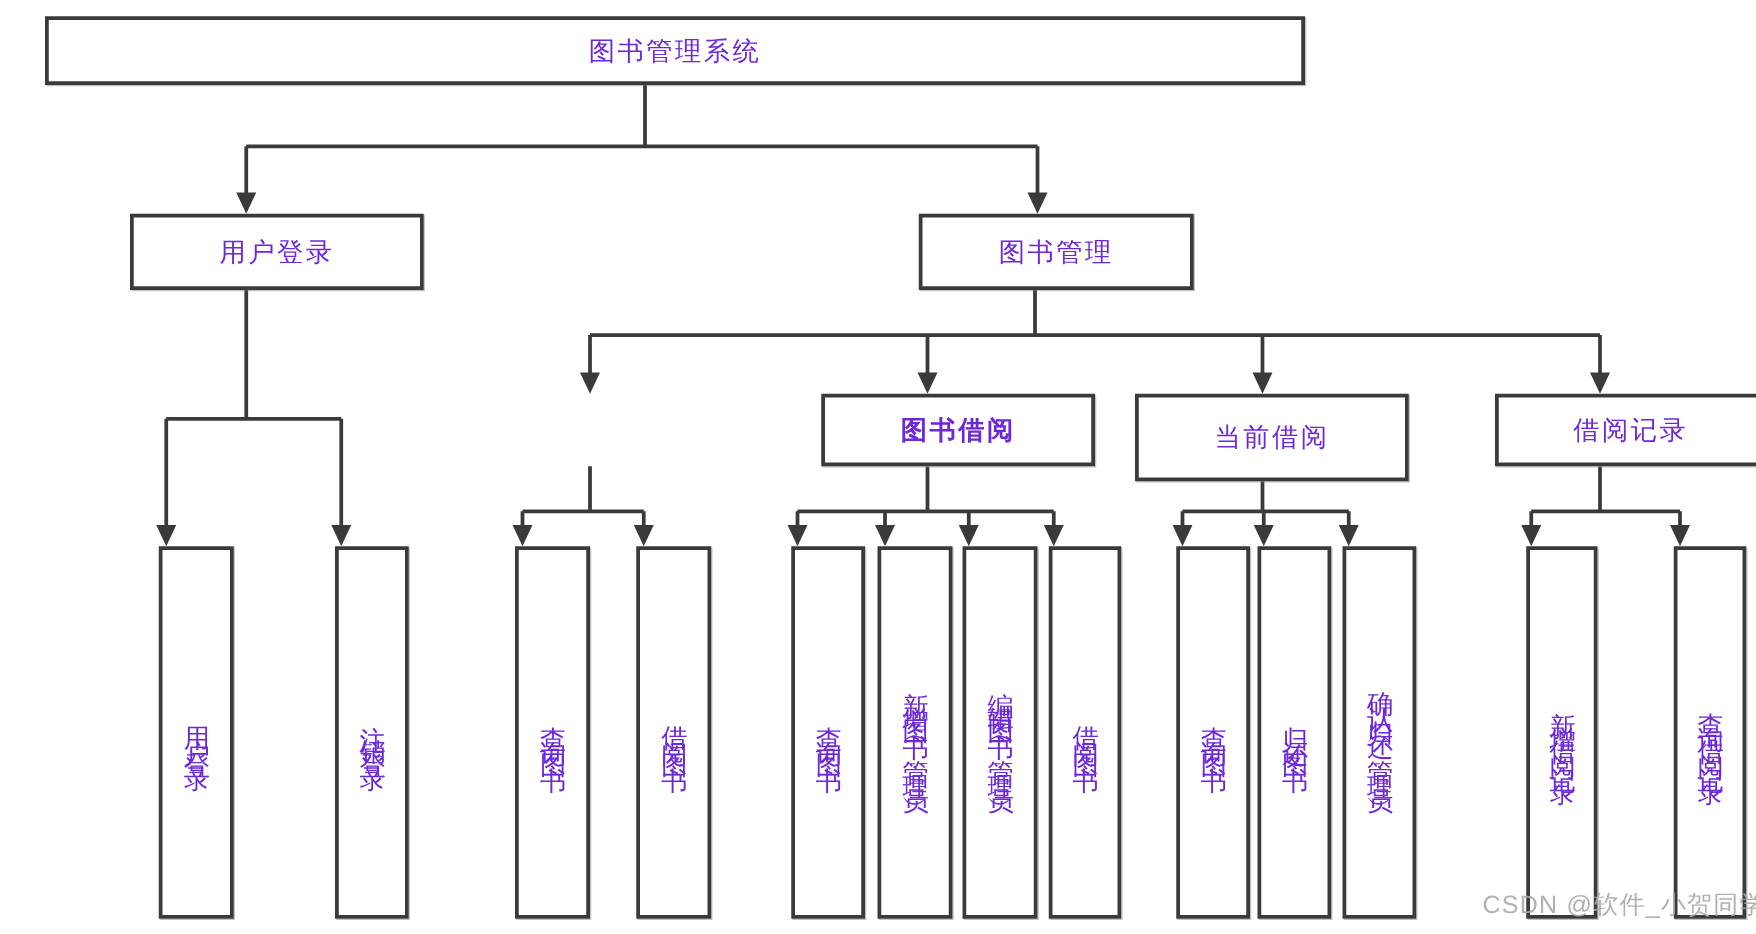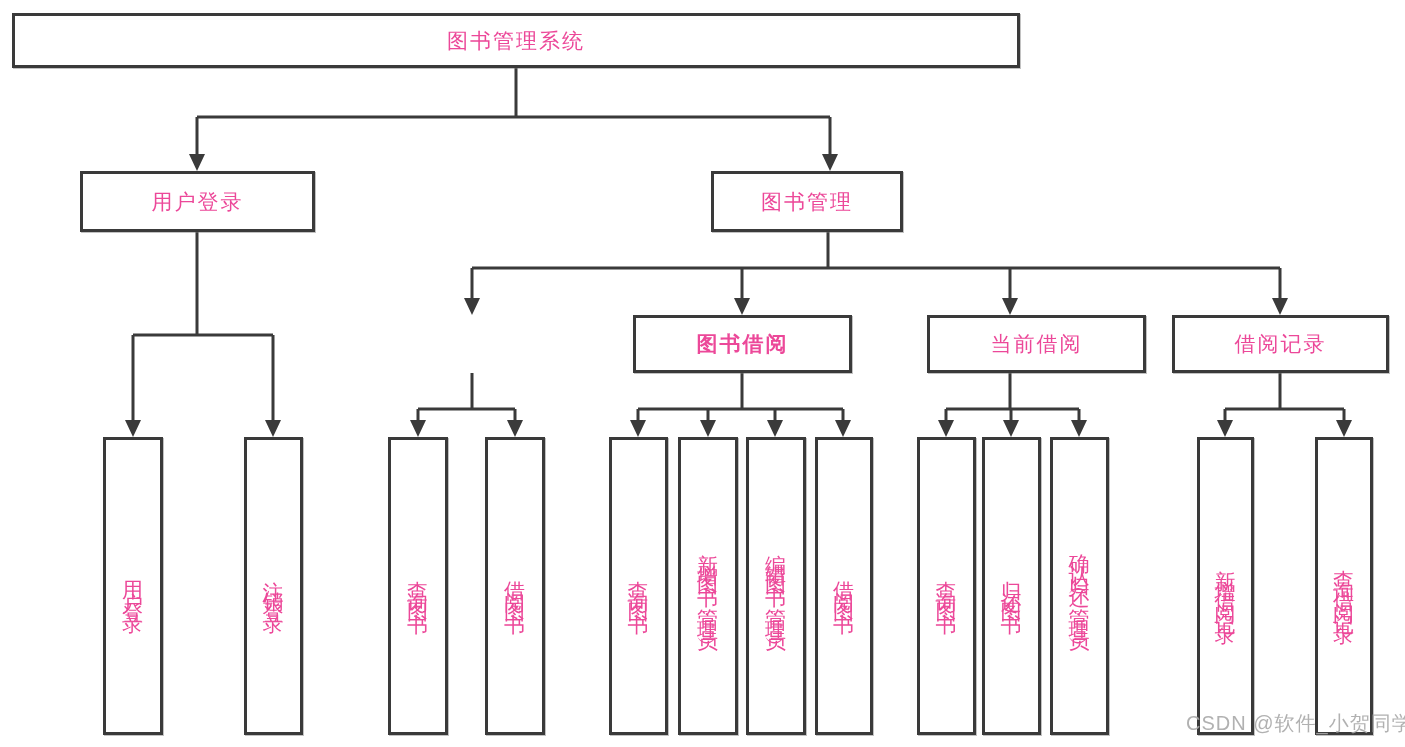--- a/index.html
+++ b/index.html
@@ -22,25 +22,26 @@
     width: 1405px;
     height: 747px;
     pointer-events: none;
   }
   .node, .vnode {
     position: absolute;
     box-sizing: border-box;
     background: #ffffff;
     border: 3px solid #3a3a3a;
     box-shadow: 1px 1px 0 rgba(120,120,120,0.45);
-    color: #ec4899;
+    color: #6d28d9;
     display: flex;
     align-items: center;
     justify-content: center;
     z-index: 2;
+    margin-left: 24px;
   }
   .node {
     font-size: 21px;
     letter-spacing: 2px;
     white-space: nowrap;
   }
   .vnode {
     writing-mode: vertical-rl;
     text-orientation: mixed;
     font-size: 21px;
@@ -88,24 +89,24 @@
              M938,420 L954,420 L946,437 Z
              M1003,420 L1019,420 L1011,437 Z
              M1071,420 L1087,420 L1079,437 Z
              M1217,420 L1233,420 L1225,437 Z
              M1336,420 L1352,420 L1344,437 Z"></path>
   </svg>
 
   <div class="node" style="left:12px; top:13px; width:1008px; height:55px;">图书管理系统</div>
 
   <div class="node" style="left:80px; top:171px; width:235px; height:61px;">用户登录</div>
-  <div class="node" style="left:711px; top:171px; width:192px; height:61px;">图书管理</div>
+  <div class="node" style="left:711px; top:171px; width:220px; height:61px;">图书管理</div>
 
   <div class="node" style="left:633px; top:315px; width:219px; height:58px;font-weight:bold;">图书借阅</div>
-  <div class="node" style="left:927px; top:315px; width:219px; height:58px;">当前借阅</div>
+  <div class="node" style="left:884px; top:315px; width:219px; height:70px;">当前借阅</div>
   <div class="node" style="left:1172px; top:315px; width:217px; height:58px;">借阅记录</div>
 
   <div class="vnode" style="left:103px; top:437px; width:60px; height:298px;">用户登录</div>
   <div class="vnode" style="left:244px; top:437px; width:59px; height:298px;">注销登录</div>
 
   <div class="vnode" style="left:388px; top:437px; width:60px; height:298px;">查询图书</div>
   <div class="vnode" style="left:485px; top:437px; width:60px; height:298px;">借阅图书</div>
 
   <div class="vnode" style="left:609px; top:437px; width:59px; height:298px;">查询图书</div>
   <div class="vnode" style="left:678px; top:437px; width:60px; height:298px;">新增图书（管理员）</div>

